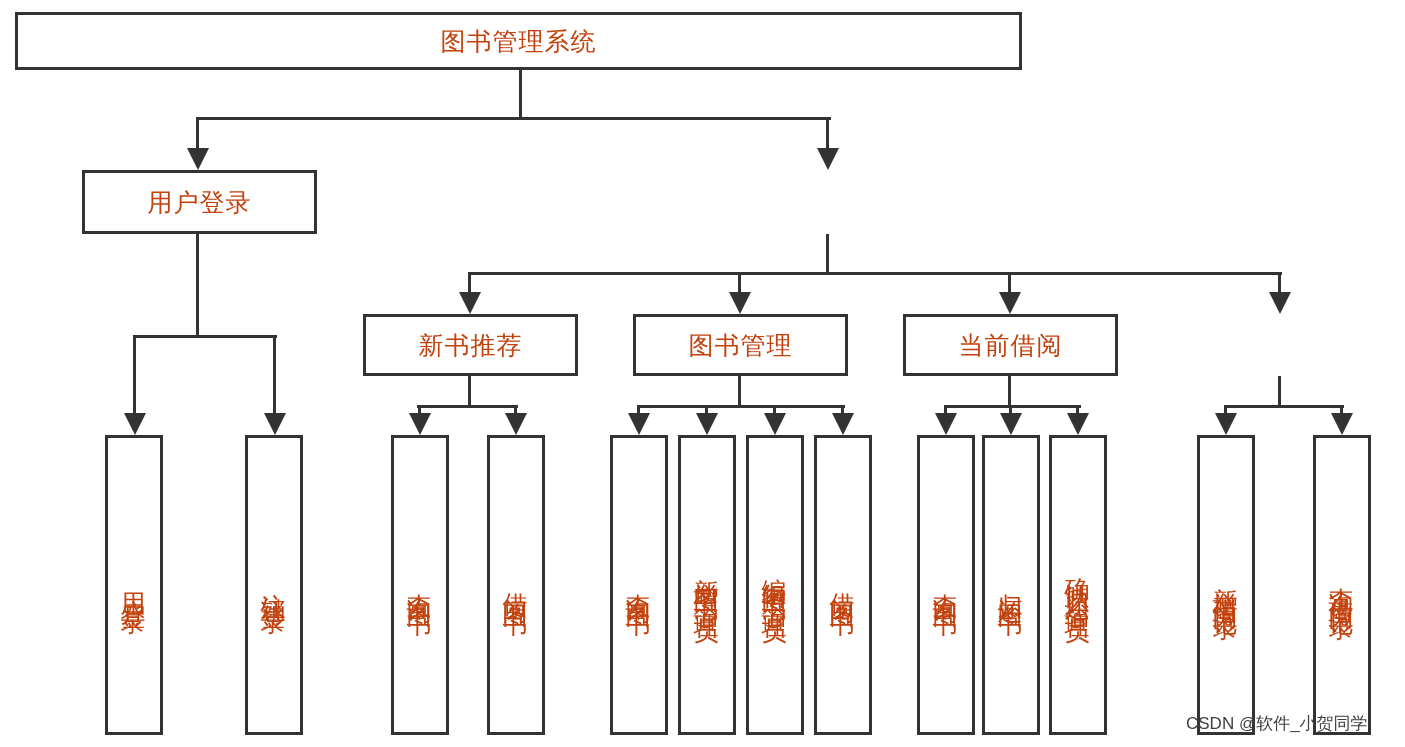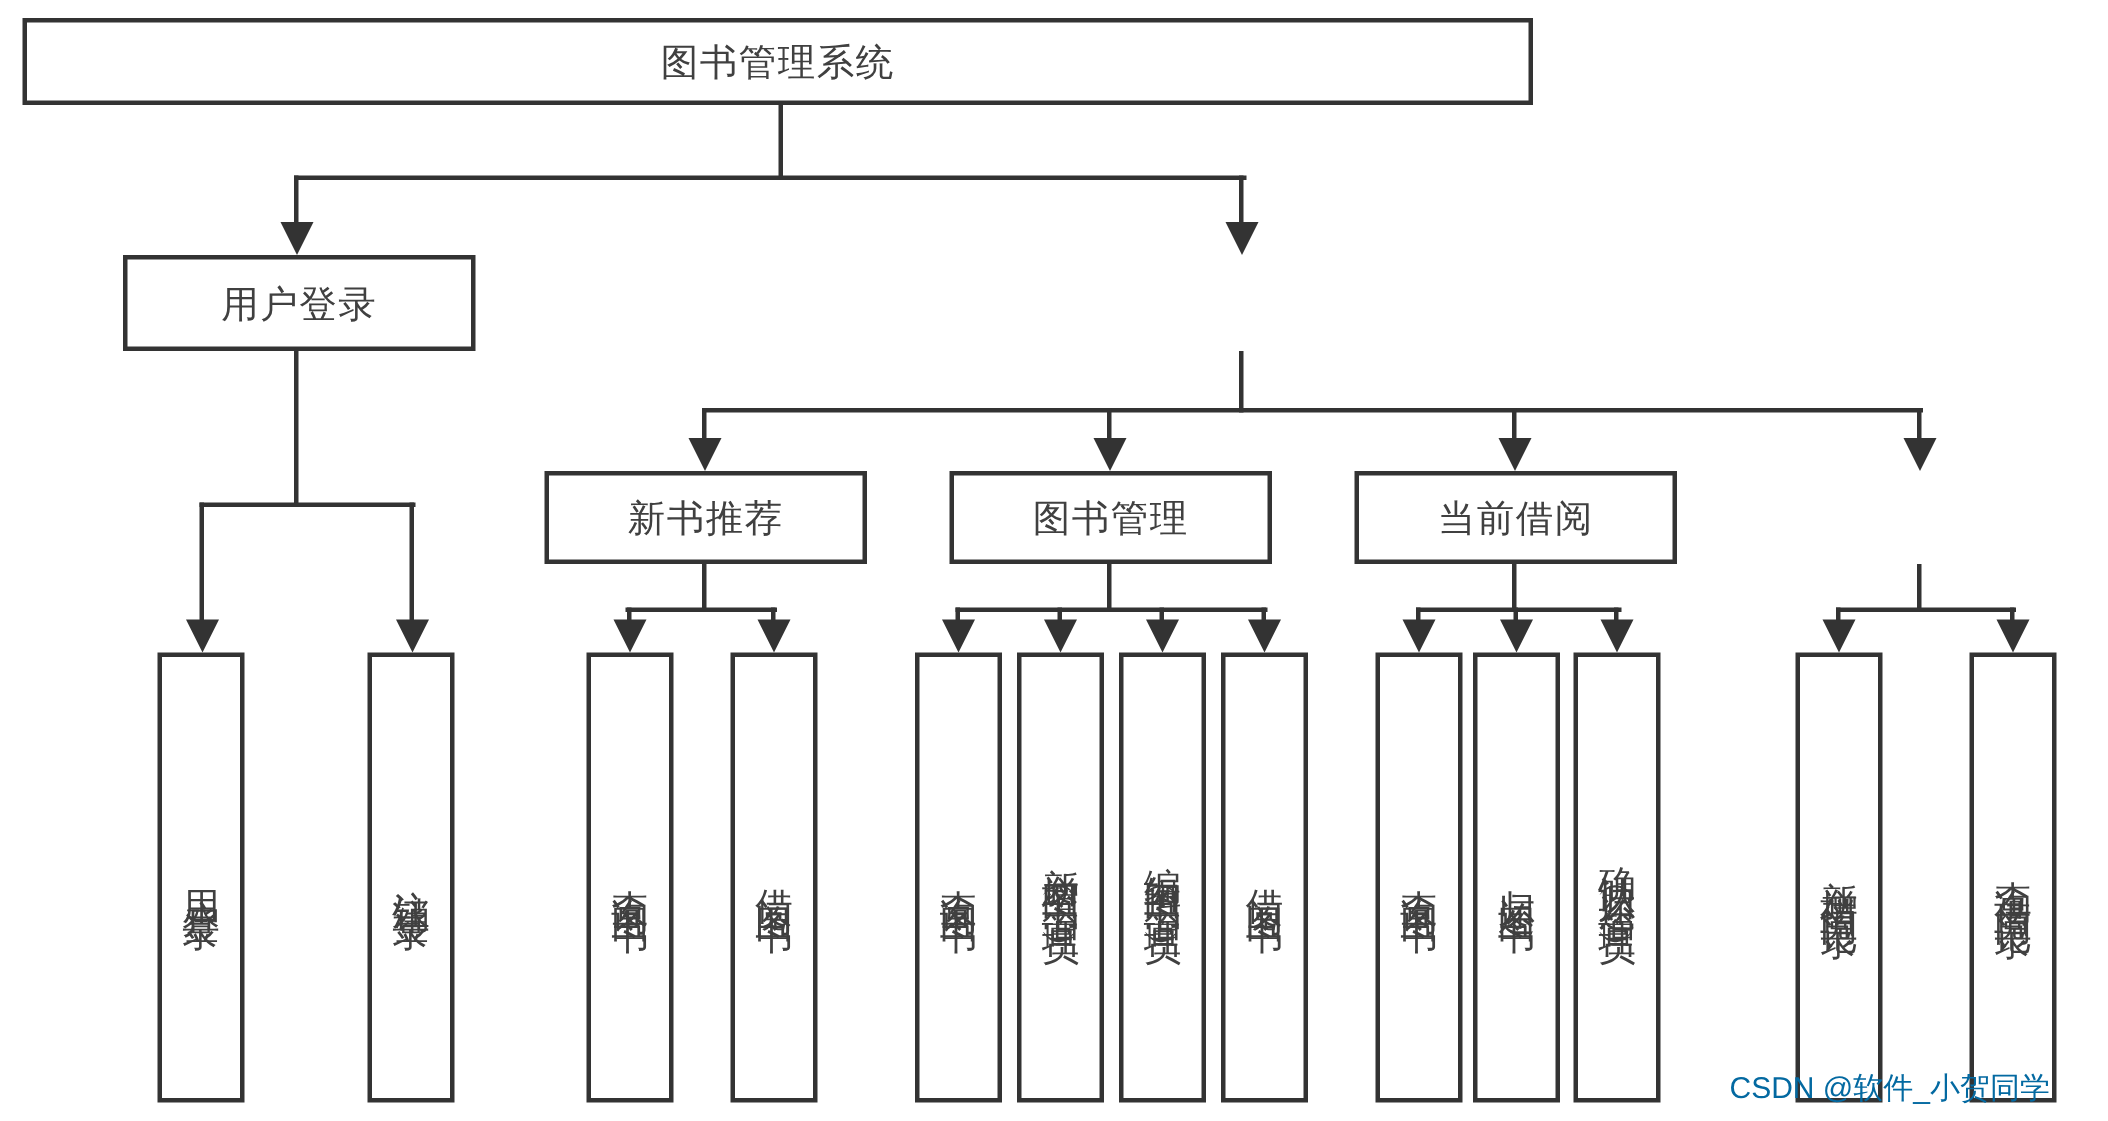--- a/index.html
+++ b/index.html
@@ -9,21 +9,21 @@
     height: 747px;
     background: #ffffff;
     font-family: "Liberation Sans", sans-serif;
     overflow: hidden;
   }
   .box {
     position: absolute;
     box-sizing: border-box;
     border: 3px solid #333333;
     background: #ffffff;
-    color: #404040;
+    color: #c2410c;
     display: flex;
     align-items: center;
     justify-content: center;
     font-size: 25px;
     letter-spacing: 1px;
     white-space: nowrap;
   }
   .leaf {
     writing-mode: vertical-rl;
     letter-spacing: 6px;
@@ -35,24 +35,24 @@
   .vl { width: 3px; }
   .ah {
     position: absolute;
     width: 0; height: 0;
     border-left: 11px solid transparent;
     border-right: 11px solid transparent;
     border-top: 22px solid #333333;
   }
   .watermark {
     position: absolute;
-    left: 1153px;
+    left: 1186px;
     top: 712px;
-    font-size: 20px;
-    color: #0369a1;
+    font-size: 17px;
+    color: #404040;
     white-space: nowrap;
   }
 </style>
 </head>
 <body>
 
 <div class="canvas">
 
   <div class="box" style="left:15px; top:12px; width:1007px; height:58px;">图书管理系统</div>
 

